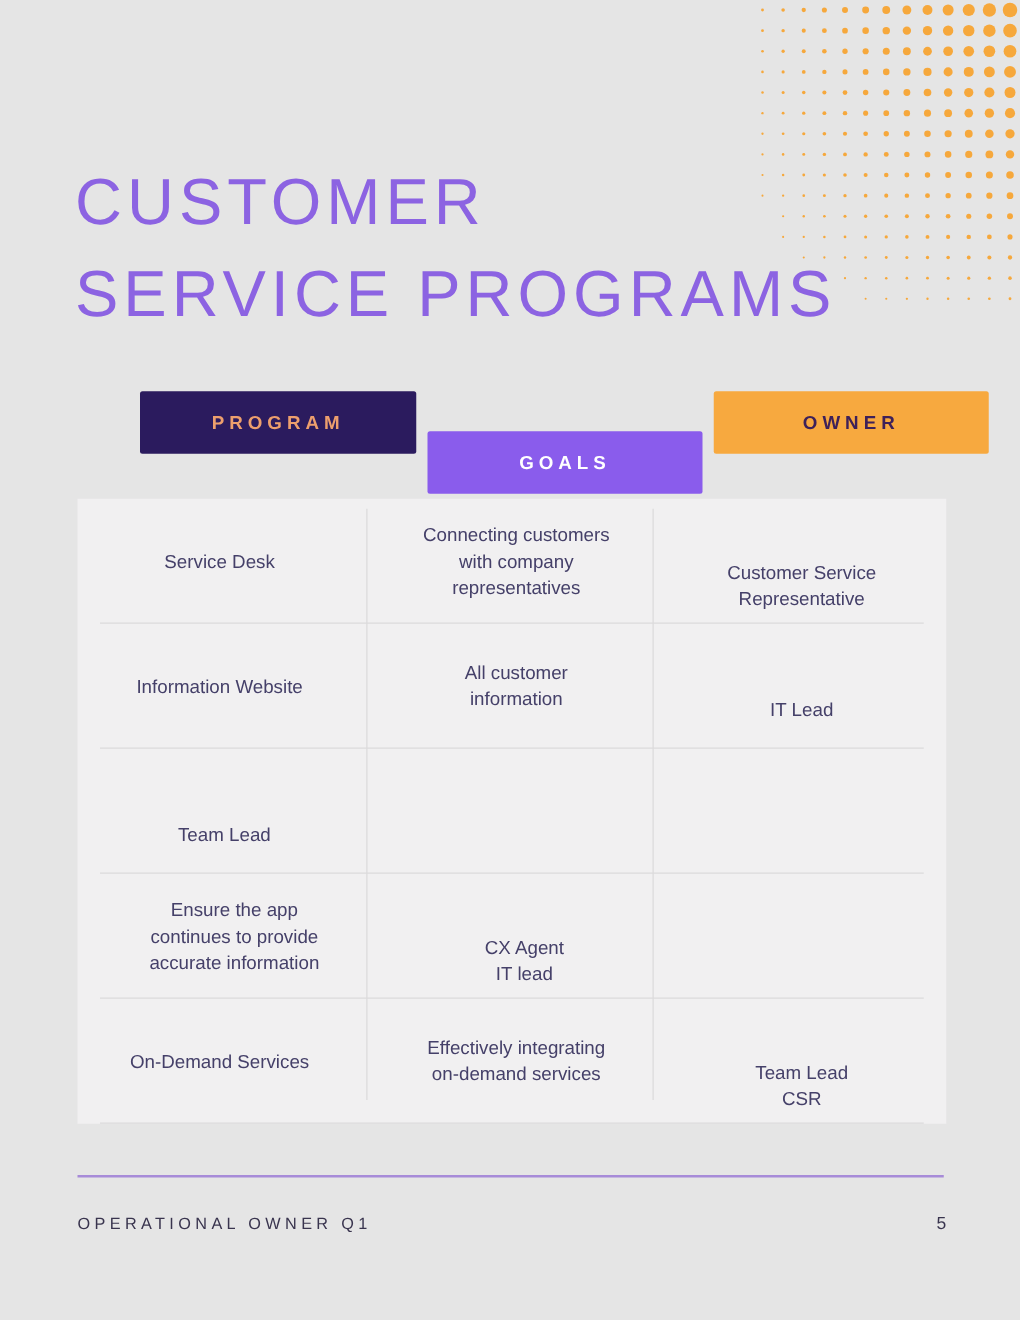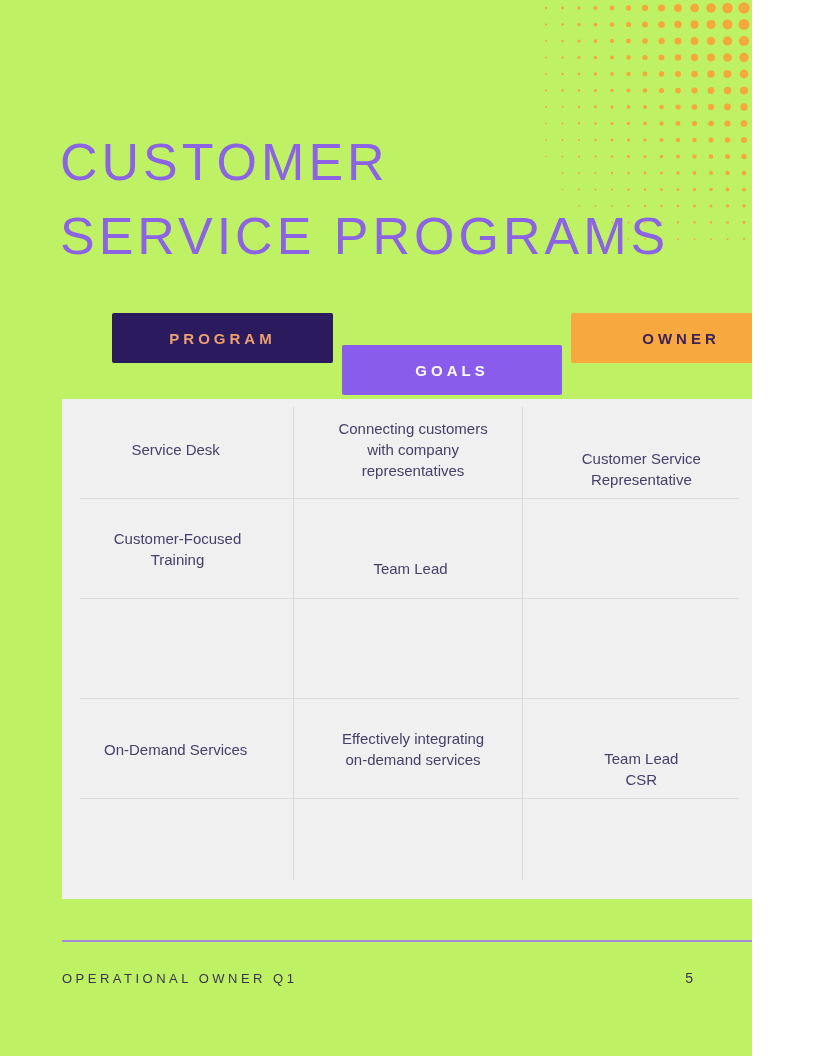--- a/index.html
+++ b/index.html
@@ -1,17 +1,17 @@
 <!DOCTYPE html>
 <html><head>
 <meta charset="utf-8">
 <style>
   html,body { margin:0; padding:0; background:#ffffff; }
   .page {
-    position:relative; width:752px; height:1056px; background:#bef264;
+    position:relative; width:816px; height:1056px; background:#e5e5e5;
     overflow:hidden; font-family:"Liberation Sans", sans-serif;
   }
   .halftone { position:absolute; top:0; right:0; width:212px; height:250px; }
   .title {
     position:absolute; left:60px; top:90px;
     font-size:52px; font-weight:300; letter-spacing:4px; line-height:74px;
     color:#8c63e2; white-space:pre-line;
   }
   .table-wrap { position:absolute; left:62px; top:313px; width:695px; }
   .thead { display:flex; gap:9px; margin-left:6px; width:679px;padding-left:44px; }
@@ -247,25 +247,34 @@
     <div class="tbody">
       <div class="row">
         <div class="cell c1">Service Desk</div>
         <div class="cell c2">Connecting customers
 with company
 representatives</div>
         <div class="cell c3">Customer Service
 Representative</div>
       </div>
       <div class="row">
-        <div class="cell c1">Customer-Focused
-Training</div>
+        <div class="cell c1">Information Website</div>
+        <div class="cell c2">All customer
+information</div>
+        <div class="cell c3">IT Lead</div>
+      </div>
+      <div class="row">
         <div class="cell c3">Team Lead</div>
       </div>
       <div class="row">
+        <div class="cell c2">Ensure the app
+continues to provide
+accurate information</div>
+        <div class="cell c3">CX Agent
+IT lead</div>
       </div>
       <div class="row">
         <div class="cell c1">On-Demand Services</div>
         <div class="cell c2">Effectively integrating
 on-demand services</div>
         <div class="cell c3">Team Lead
 CSR</div>
       </div>
       <div class="vline vline-1"></div>
       <div class="vline vline-2"></div>

